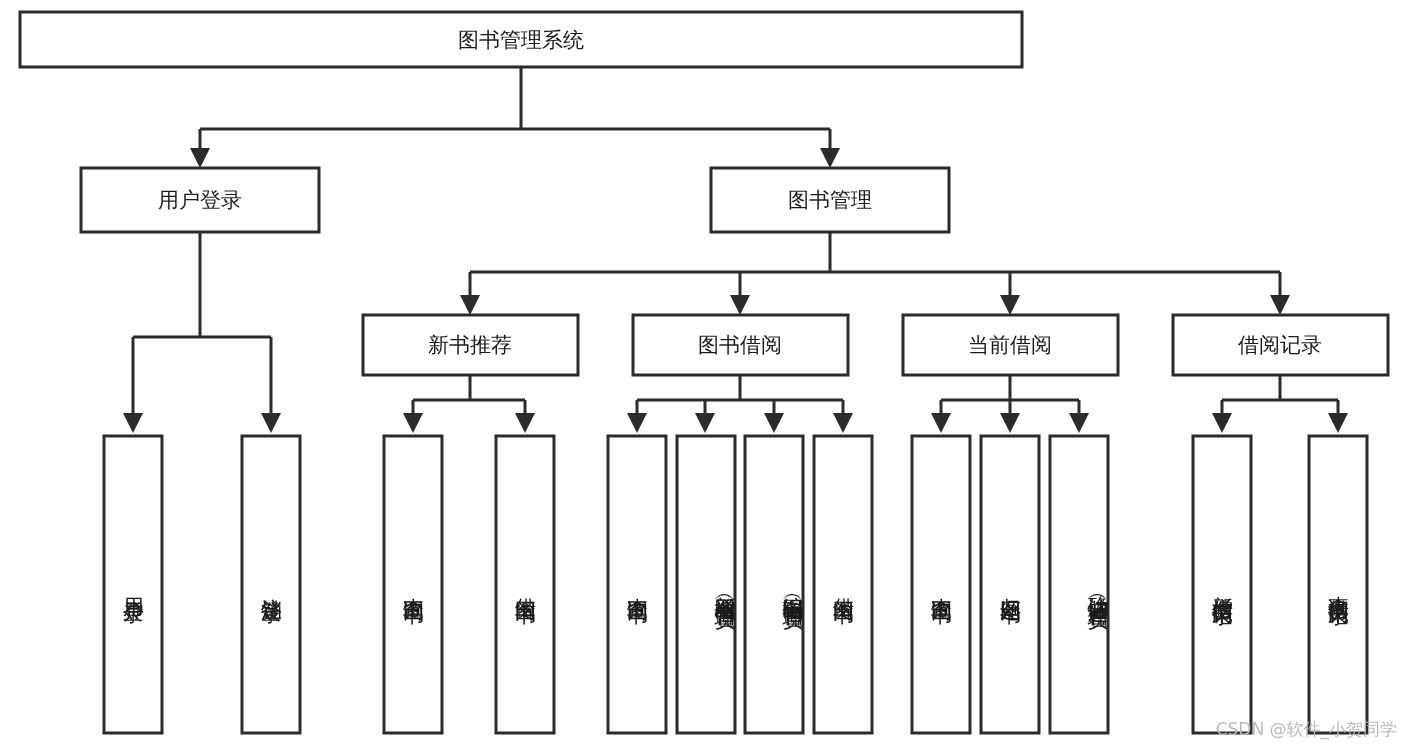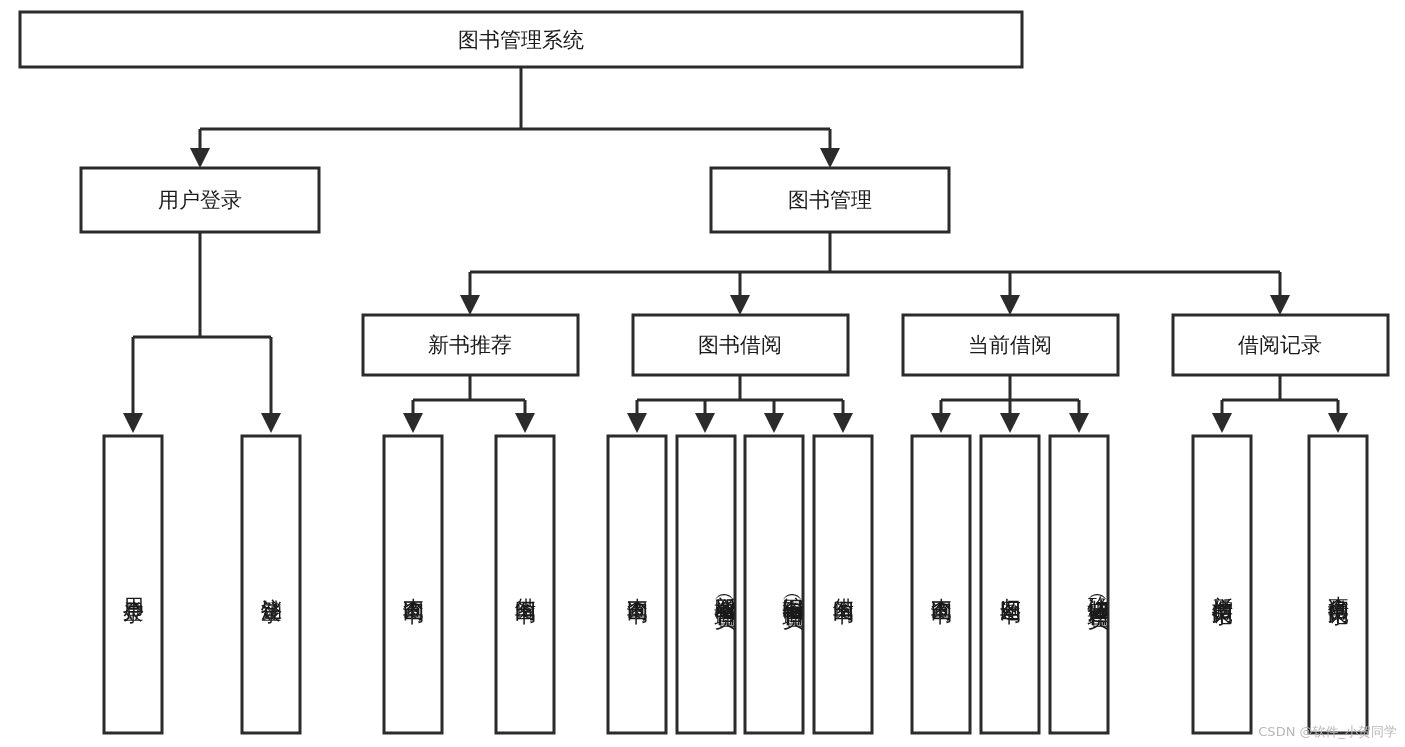--- a/index.html
+++ b/index.html
@@ -62,21 +62,21 @@
     align-items: center;
     justify-content: center;
     white-space: nowrap;
     pointer-events: none;
   }
   .watermark {
     position: absolute;
     right: 8px;
     bottom: 6px;
     font-family: "DejaVu Sans", "Liberation Sans", sans-serif;
-    font-size: 13px;
+    font-size: 17px;
     color: #b9b9b9;
     white-space: nowrap;
   }
 </style>
 </head>
 <body>
 
 <div id="diagram-root">
 
   <svg id="tree-svg" viewBox="0 0 1405 747">

